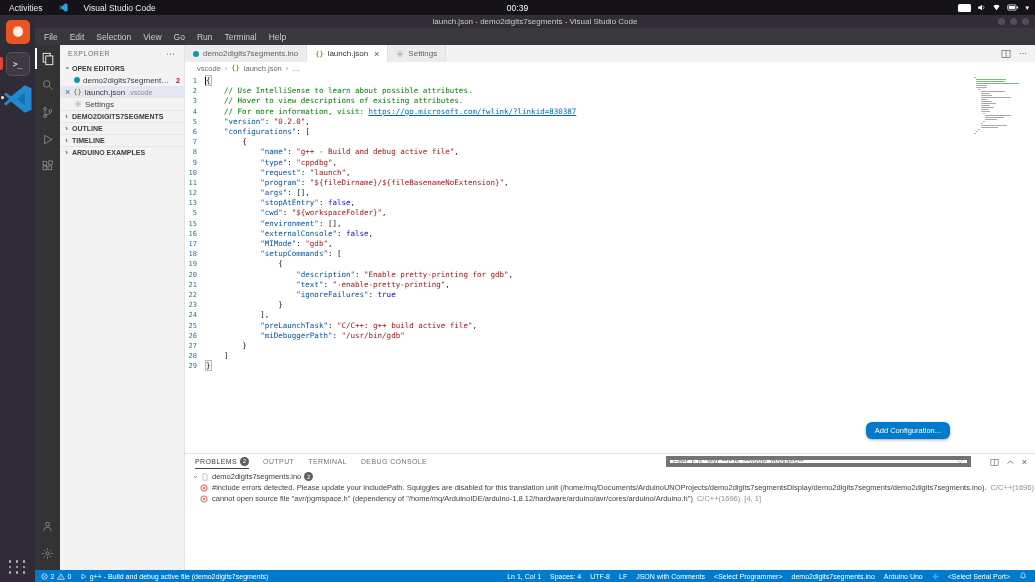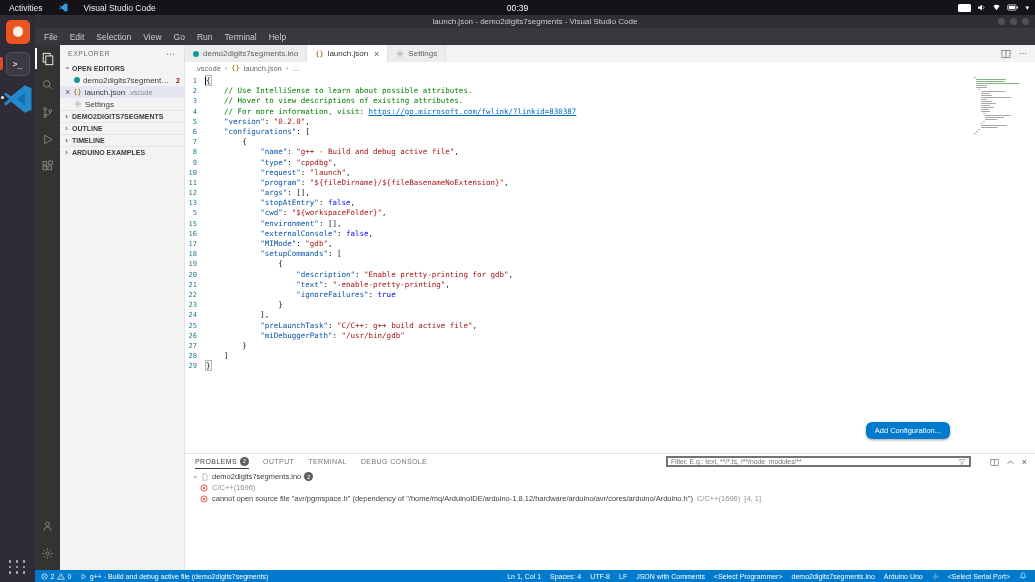--- a/index.html
+++ b/index.html
@@ -89,21 +89,21 @@
   .minimap{position:absolute;top:3px;right:7px;width:54px;}
   .mm-line{height:1.2px;margin-bottom:0.8px;border-radius:1px;}
   .add-config{position:absolute;right:85px;bottom:14px;background:#007acc;color:#fff;border:none;font-family:"Liberation Sans",sans-serif;font-size:7.5px;padding:4px 9px;border-radius:6px;box-shadow:0 1px 3px rgba(0,0,0,.35);cursor:pointer;}
 
   
   .panel{height:117px;border-top:1px solid #e4e4e4;background:#fff;position:relative;flex:none;}
   .panel-header{height:15px;display:flex;align-items:center;gap:14px;padding-left:10px;}
   .ptab{font-size:7px;letter-spacing:.4px;color:#757575;display:flex;align-items:center;gap:3px;height:15px;}
   .ptab.active{color:#424242;border-bottom:1px solid #424242;}
   .pbadge{background:#5f5f5f;color:#fff;border-radius:50%;min-width:9px;height:9px;display:inline-flex;align-items:center;justify-content:center;font-size:6px;padding:0 1px;}
-  .filter-box{position:absolute;right:64px;top:2px;width:305px;height:11px;border:2px solid #737373;background:#fff;display:flex;align-items:center;padding:0 3px;}
+  .filter-box{position:absolute;right:64px;top:2px;width:305px;height:11px;border:4px solid #737373;background:#fff;display:flex;align-items:center;padding:0 3px;}
   .filter-box input{border:none;outline:none;flex:1;font-size:6.8px;color:#666;font-family:"Liberation Sans",sans-serif;background:transparent;}
   .panel-actions{position:absolute;right:8px;top:3px;display:flex;gap:7px;align-items:center;color:#555;}
   .group-row{height:11px;display:flex;align-items:center;gap:3px;padding-left:6px;font-size:7.5px;color:#3b3b3b;margin-top:2px;}
   .prob-row{height:11px;display:flex;align-items:center;gap:4px;padding-left:15px;font-size:7.5px;color:#424242;white-space:nowrap;overflow:hidden;}
   .prob-src,.prob-pos{color:#8f8f8f;}
 
   
   .status-bar{height:12px;background:#007acc;color:#fff;display:flex;align-items:center;font-size:7px;padding:0 8px 0 6px;flex:none;}
   .sb-left{display:flex;align-items:center;gap:9px;}
   .sb-right{display:flex;align-items:center;gap:9px;margin-left:auto;}
@@ -478,20 +478,21 @@
             <span>demo2digits7segments.ino</span>
             <span class="pbadge">2</span>
           </div>
           <div class="prob-row">
             <span>
               <svg width="8" height="8" viewBox="0 0 16 16">
                   <circle cx="8" cy="8" r="6.2" fill="none" stroke="#e51400" stroke-width="1.4"></circle>
                   <path d="M5.6 5.6l4.8 4.8M10.4 5.6l-4.8 4.8" stroke="#e51400" stroke-width="1.3"></path>
                 </svg>
             </span>
+            <span class="prob-msg">#include errors detected. Please update your includePath. Squiggles are disabled for this translation unit (/home/mq/Documents/ArduinoUNOProjects/demo2digits7segmentsDisplay/demo2digits7segments/demo2digits7segments.ino).</span>
             <span class="prob-src">C/C++(1696)</span>
 
           </div>
           <div class="prob-row">
             <span>
               <svg width="8" height="8" viewBox="0 0 16 16">
                   <circle cx="8" cy="8" r="6.2" fill="none" stroke="#e51400" stroke-width="1.4"></circle>
                   <path d="M5.6 5.6l4.8 4.8M10.4 5.6l-4.8 4.8" stroke="#e51400" stroke-width="1.3"></path>
                 </svg>
             </span>

